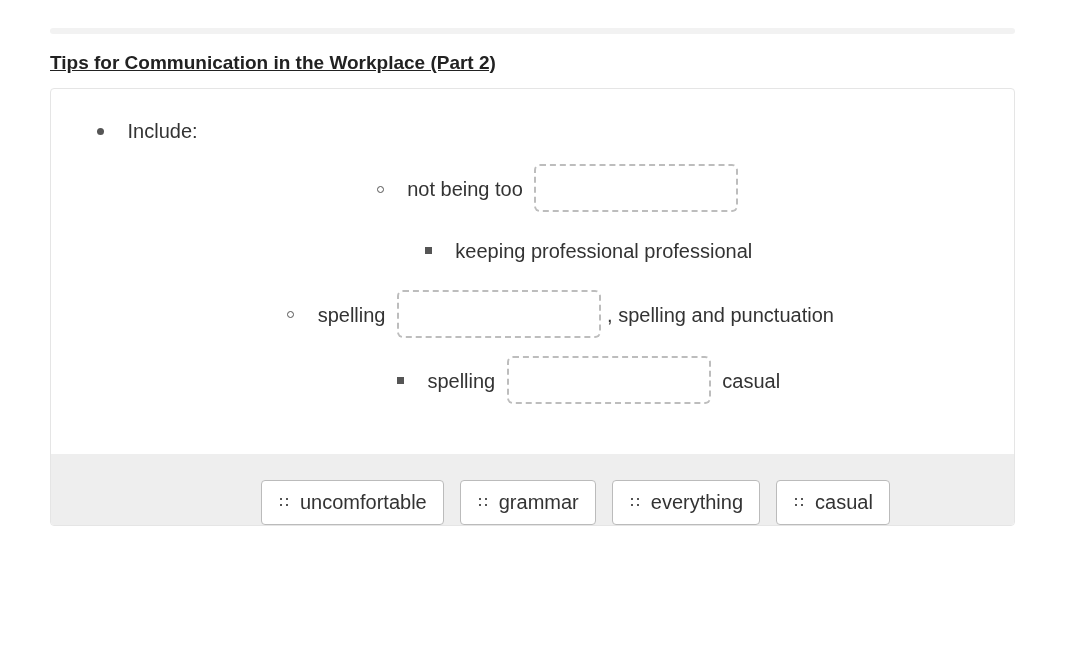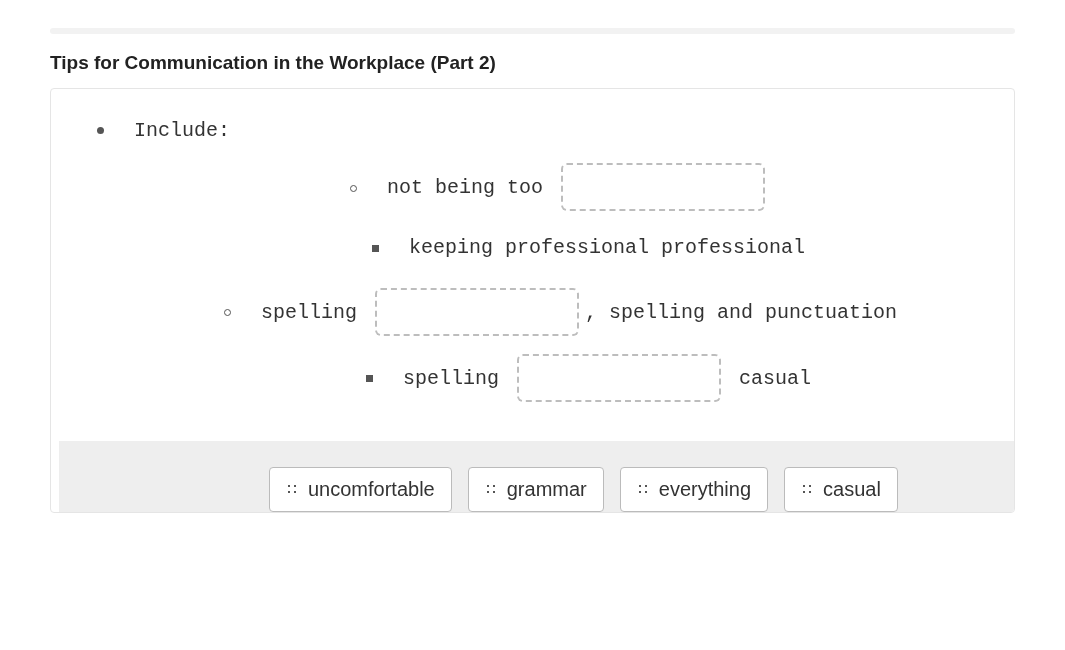--- a/index.html
+++ b/index.html
@@ -1,31 +1,31 @@
 <!DOCTYPE html>
 <html><head>
 <meta charset="utf-8">
 <style>
   html,body{margin:0;padding:0;background:#fff;font-family:"Helvetica Neue",Helvetica,Arial,sans-serif;color:#333;font-size:20px;-webkit-font-smoothing:antialiased;}
   .wrap{padding:28px 50px 0 50px;max-width:1065px;box-sizing:border-box;}
   .topbar{height:6px;background:#f2f2f2;border-radius:3px;margin-bottom:18px;}
-  .title{font-weight:700;font-size:19px;margin:14px 0 14px 0;color:#222;}
+  .title{font-weight:700;font-size:19px;margin:14px 0 14px 0;color:#222;text-decoration:underline;}
   .card{border:1px solid #e5e5e5;border-radius:4px;overflow:hidden;}
-  .body{padding:30px 46px 12px 46px;font-family:Liberation Mono, monospace;}
+  .body{padding:30px 46px 23px 46px;}
   ul.lv1{list-style:none;margin:0;padding:0;}
   ul.lv1 > li::before{content:"";display:inline-block;width:7px;height:7px;background:#555;border-radius:50%;vertical-align:middle;margin-right:18px;}
   ul.lv1 > li{margin-bottom:26px;}
   ul.lv2{list-style:none;margin:22px 0 0 0;padding:0 0 0 56px;}
   ul.lv2 > li{margin-bottom:22px;line-height:36px;text-align:center;}
   ul.lv2 > li::before{content:"";display:inline-block;width:7px;height:7px;border:1.5px solid #555;border-radius:50%;vertical-align:middle;margin-right:18px;box-sizing:border-box;}
   ul.lv3{list-style:none;margin:18px 0 0 0;padding:0 0 0 56px;}
   ul.lv3 > li{margin-bottom:22px;line-height:36px;}
   ul.lv3 > li::before{content:"";display:inline-block;width:7px;height:7px;background:#555;vertical-align:middle;margin-right:18px;}
   .drop{display:inline-block;vertical-align:middle;min-width:200px;height:44px;border:2px dashed #bdbdbd;border-radius:6px;margin:0 6px;position:relative;top:-1px;}
-  .footer{background:#eee;padding:26px 46px 0 46px;display:flex;gap:16px;justify-content:flex-start;align-items:center;flex-wrap:wrap;padding-left:210px;margin-left:8px;}
+  .footer{background:#eee;padding:26px 46px 0 46px;display:flex;gap:16px;justify-content:flex-start;align-items:center;flex-wrap:wrap;padding-left:210px;}
   .chip{background:#fff;border:1px solid #bbb;border-radius:4px;padding:10px 16px;display:inline-flex;align-items:center;gap:10px;cursor:grab;user-select:none;font-size:20px;color:#333;}
   .grip{display:inline-block;width:12px;height:12px;position:relative;}
   .grip::before{content:"";position:absolute;inset:0;background:
      radial-gradient(#555 1.3px,transparent 1.3px) 0 0/6px 6px,
      radial-gradient(#555 1.3px,transparent 1.3px) 0 6px/6px 6px;}
   .txt{vertical-align:middle;}
 </style>
 </head>
 <body>
 

